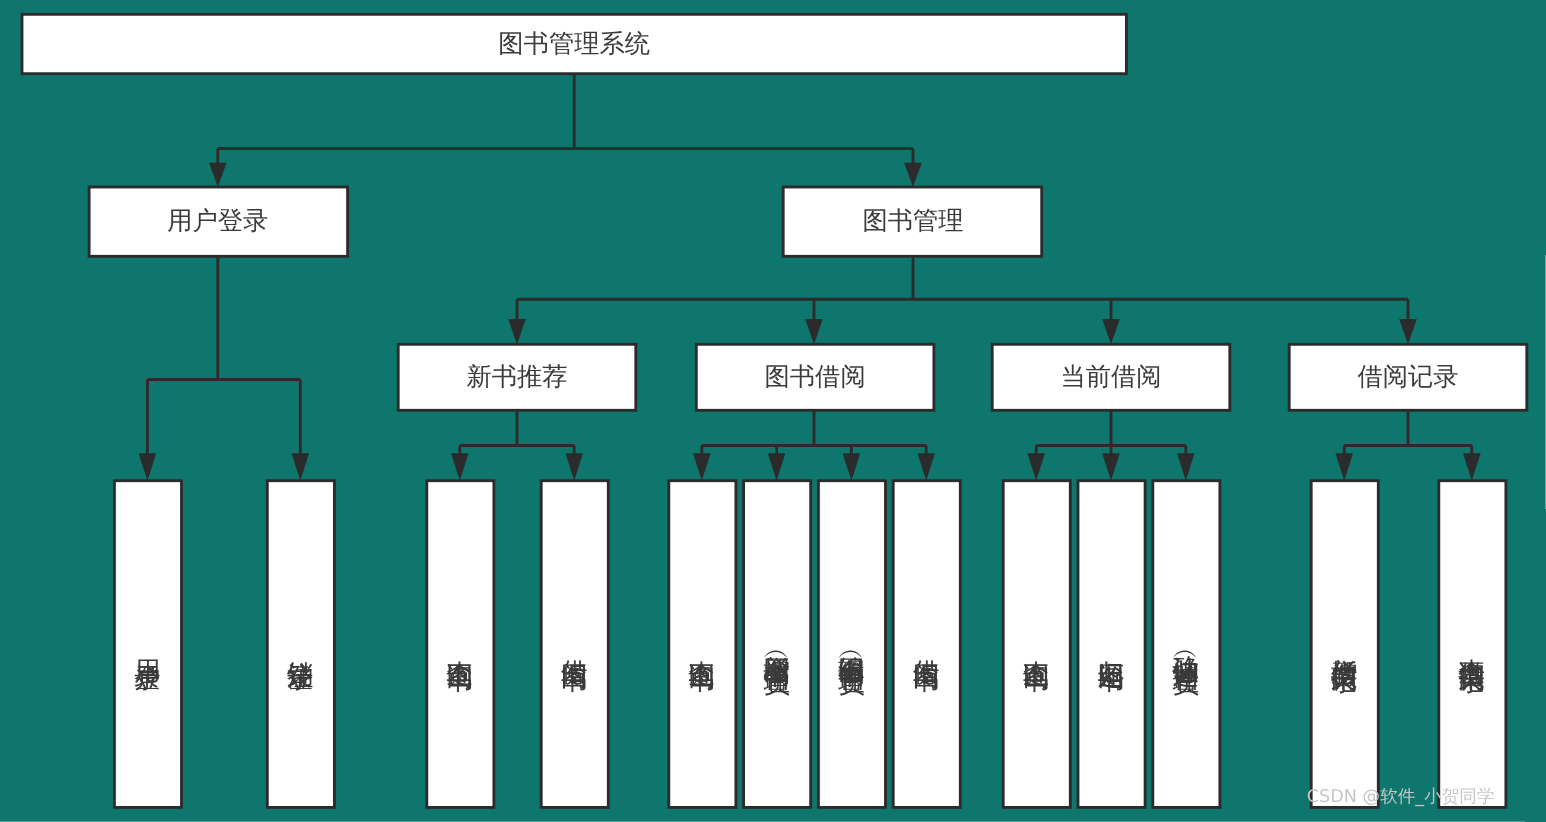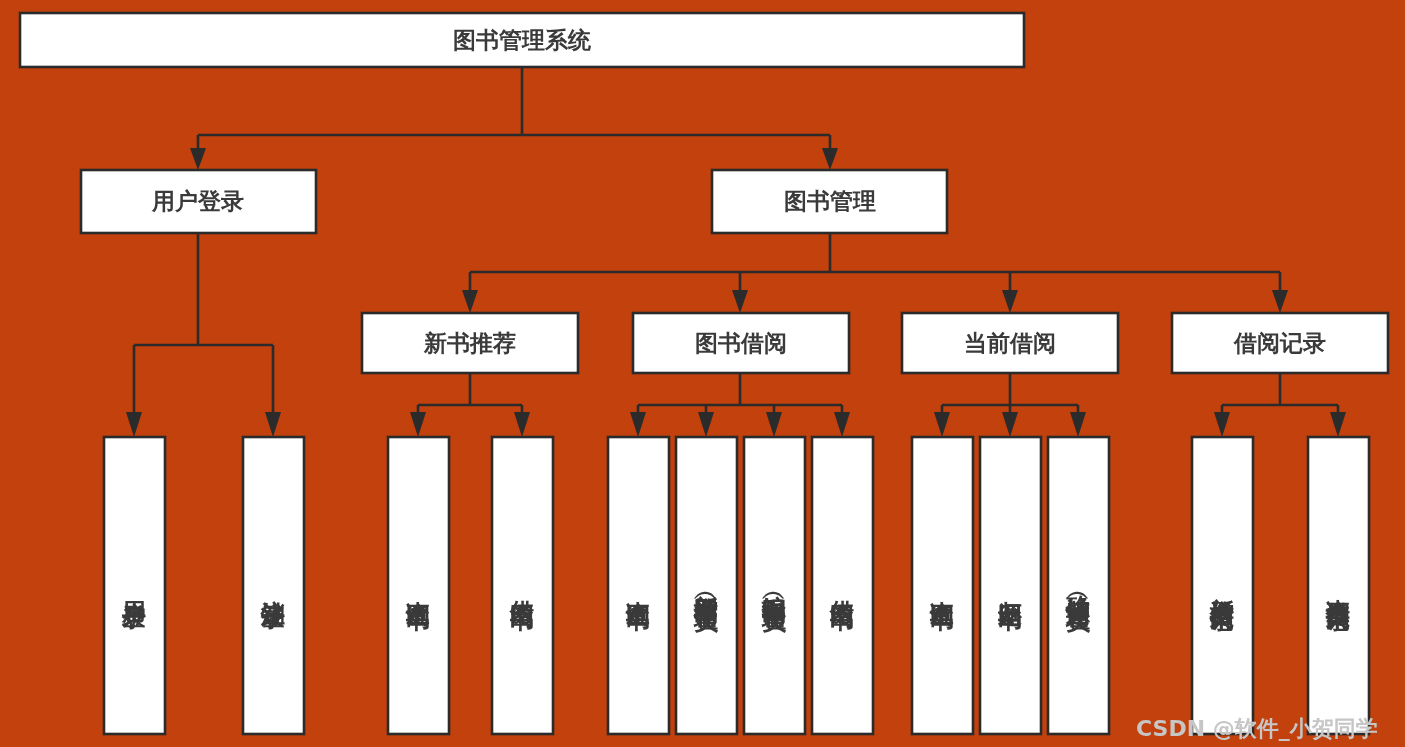--- a/index.html
+++ b/index.html
@@ -10,22 +10,21 @@
   body {
     width: 1405px;
     height: 747px;
     font-family: "DejaVu Sans", "Liberation Sans", sans-serif;
     overflow: hidden;
   }
   #diagram-root {
     position: relative;
     width: 1405px;
     height: 747px;
-    background: #c2410c;
-    font-weight: bold;
+    background: #0f766e;
   }
   svg.diagram-canvas {
     position: absolute;
     left: 0;
     top: 0;
     width: 1405px;
     height: 747px;
     display: block;
   }
   .node-rect {
@@ -56,23 +55,23 @@
     fill: #3a3a3a;
     writing-mode: vertical-rl;
     text-orientation: upright;
     letter-spacing: 2px;
     dominant-baseline: central;
     text-anchor: middle;
   }
   .watermark {
     position: absolute;
     font-family: "DejaVu Sans", "Liberation Sans", sans-serif;
-    font-size: 22px;
+    font-size: 16px;
     color: #c6c6c6;
-    left: 1136px;
+    left: 1188px;
     top: 714px;
     white-space: nowrap;
     user-select: none;
   }
 </style>
 </head>
 <body>
 
 <div id="diagram-root">
 

